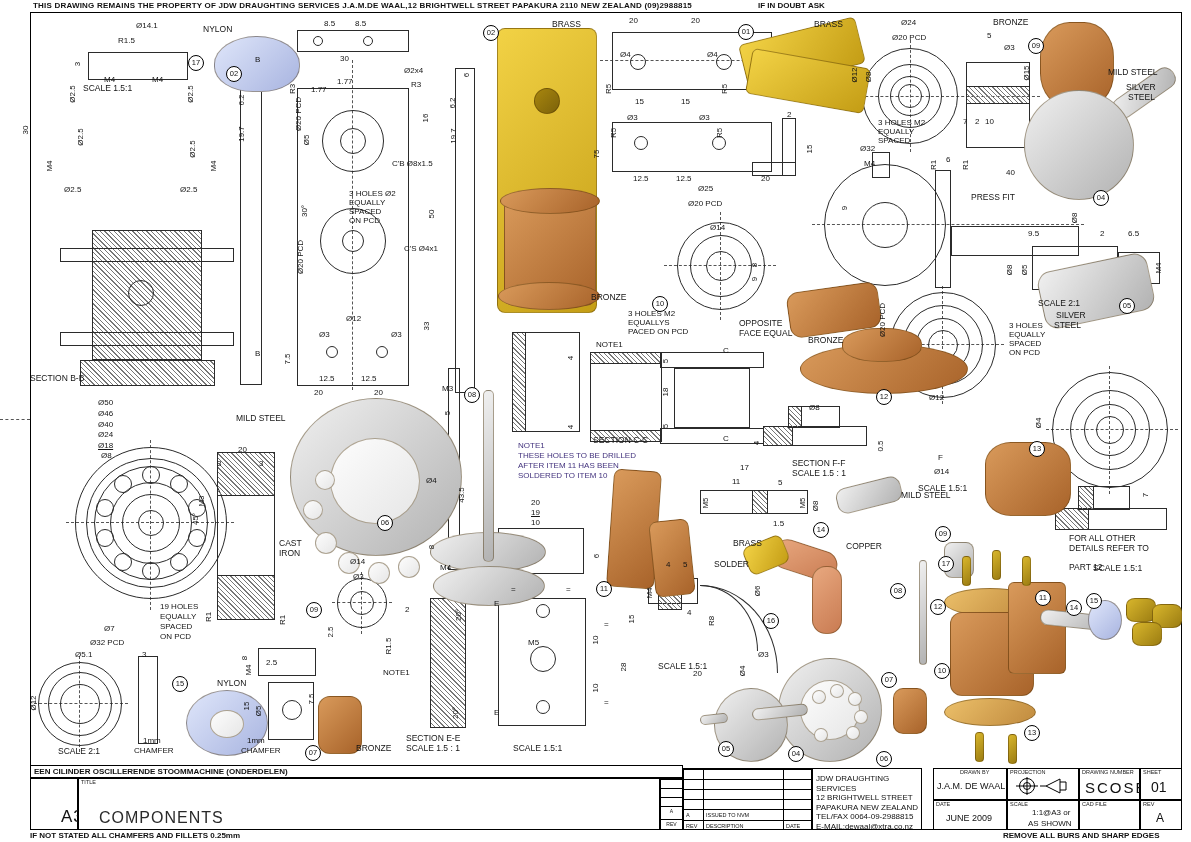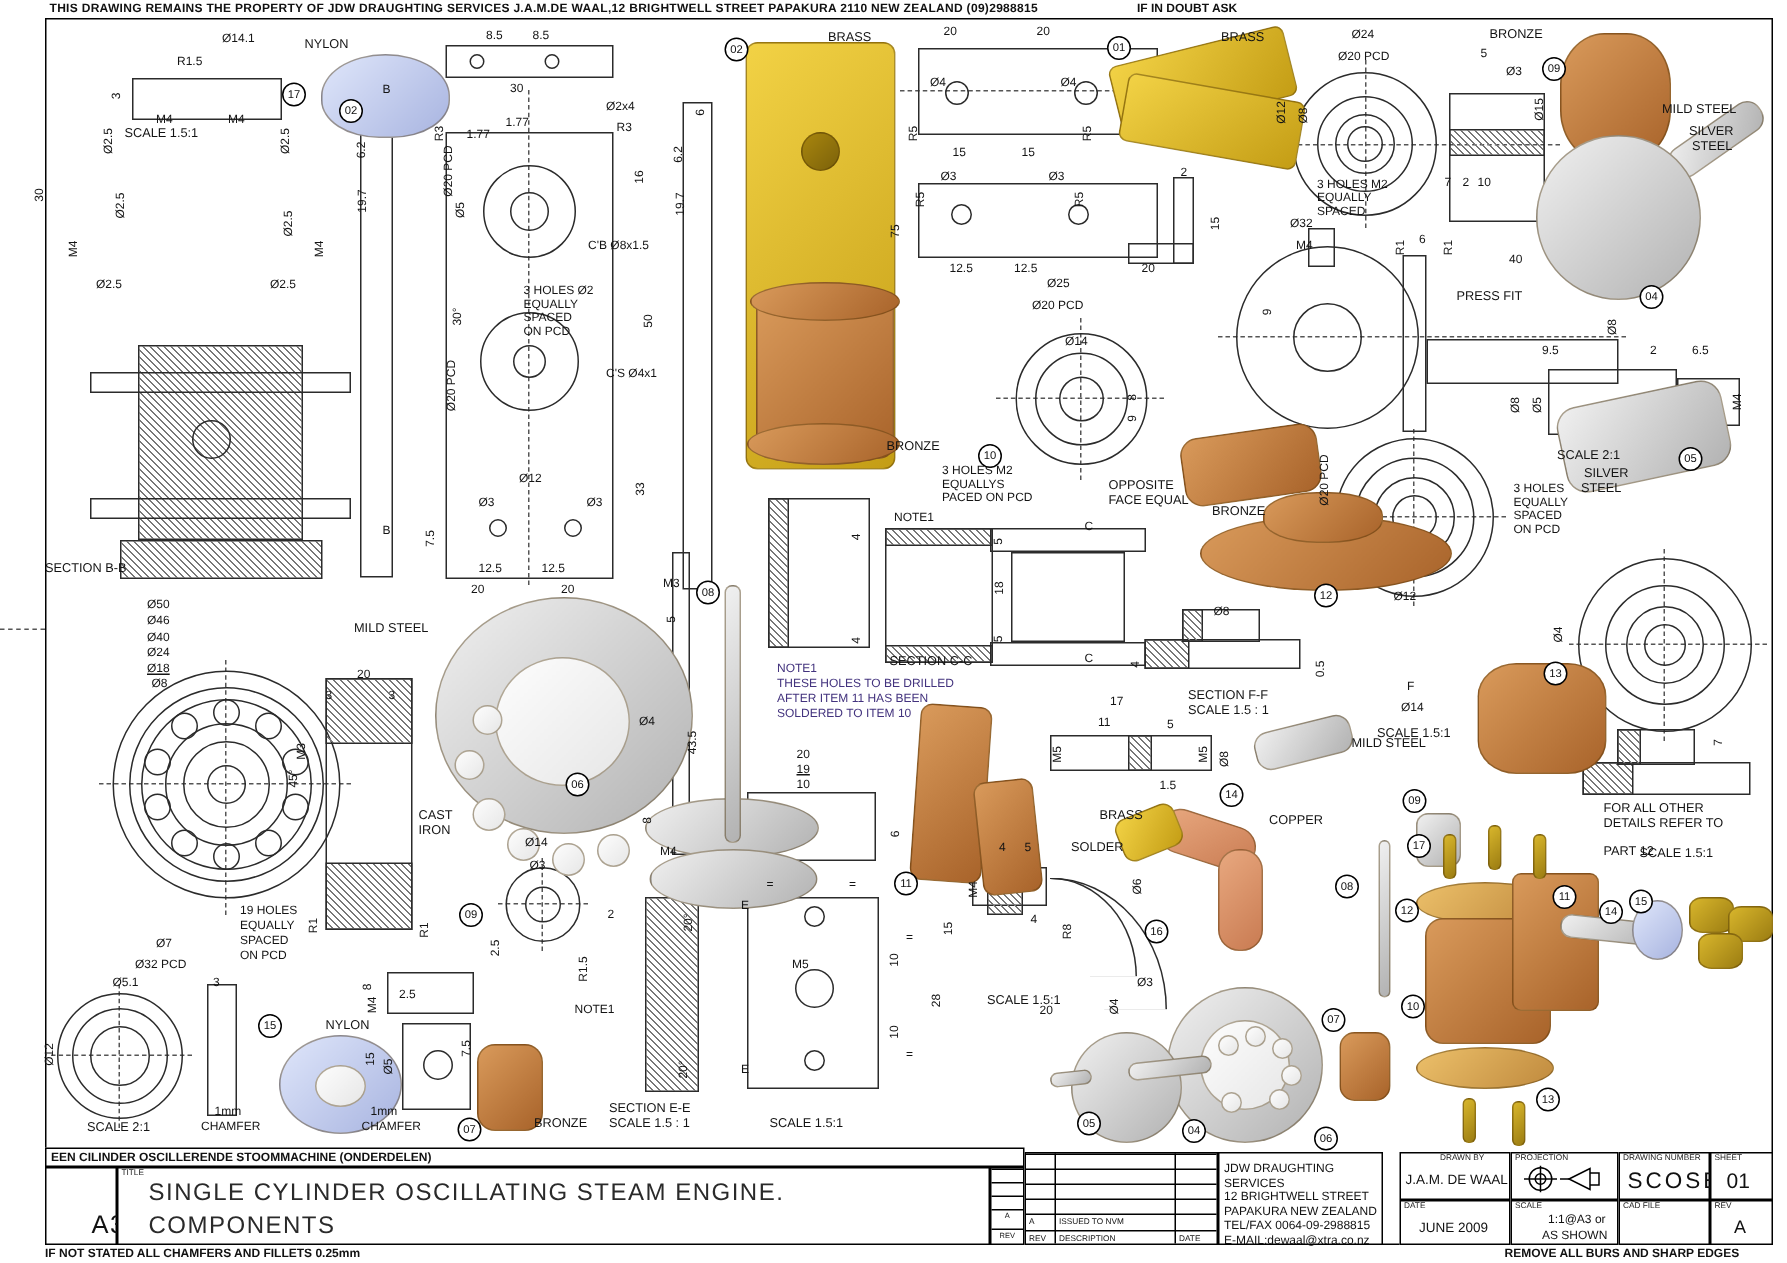--- a/index.html
+++ b/index.html
@@ -253,21 +253,21 @@
     <div class="blob" style="left: 992px; top: 550px; width: 9px; height: 30px; background: linear-gradient(135deg, rgb(216, 182, 44), rgb(156, 125, 18)); border-radius: 4px;"></div>
     <div class="blob" style="left: 1022px; top: 556px; width: 9px; height: 30px; background: linear-gradient(135deg, rgb(216, 182, 44), rgb(156, 125, 18)); border-radius: 4px;"></div>
     <div class="blob" style="left: 975px; top: 732px; width: 9px; height: 30px; background: linear-gradient(135deg, rgb(216, 182, 44), rgb(156, 125, 18)); border-radius: 4px;"></div>
     <div class="blob" style="left: 1008px; top: 734px; width: 9px; height: 30px; background: linear-gradient(135deg, rgb(216, 182, 44), rgb(156, 125, 18)); border-radius: 4px;"></div>
     <div class="blob" style="left: 893px; top: 688px; width: 34px; height: 46px; background: linear-gradient(135deg, rgb(217, 154, 91), rgb(168, 99, 42)); border-radius: 10px;"></div>
     <div class="blob" style="left: 1040px; top: 612px; width: 66px; height: 16px; background: linear-gradient(135deg, rgb(240, 240, 240), rgb(178, 178, 178)); border-radius: 8px; transform: rotate(6deg);"></div>
     <div class="blob" style="left: 1088px; top: 600px; width: 34px; height: 40px; background: linear-gradient(135deg, rgb(223, 230, 250), rgb(168, 180, 224)); border-radius: 50%;"></div>
     <div class="blob" style="left: 1126px; top: 598px; width: 30px; height: 24px; background: linear-gradient(135deg, rgb(216, 182, 44), rgb(156, 125, 18)); border-radius: 30%;"></div>
     <div class="blob" style="left: 1152px; top: 604px; width: 30px; height: 24px; background: linear-gradient(135deg, rgb(216, 182, 44), rgb(156, 125, 18)); border-radius: 30%;"></div>
     <div class="blob" style="left: 1132px; top: 622px; width: 30px; height: 24px; background: linear-gradient(135deg, rgb(216, 182, 44), rgb(156, 125, 18)); border-radius: 30%;"></div>
-    <div class="lbl" style="left: 148px; top: 22px;">Ø14.1</div>
+    <div class="lbl" style="left: 136px; top: 22px;">Ø14.1</div>
     <div class="lbl" style="left: 118px; top: 37px;">R1.5</div>
     <div class="lbl rot" style="left: 76px; top: 60px;">3</div>
     <div class="lbl m" style="left: 83px; top: 84px;">SCALE 1.5:1</div>
     <div class="lbl m" style="left: 203px; top: 25px;">NYLON</div>
     <div class="lbl" style="left: 104px; top: 76px;">M4</div>
     <div class="lbl" style="left: 152px; top: 76px;">M4</div>
     <div class="lbl rot" style="left: 64px; top: 90px;">Ø2.5</div>
     <div class="lbl rot" style="left: 182px; top: 90px;">Ø2.5</div>
     <div class="lbl rot" style="left: 22px; top: 126px;">30</div>
     <div class="lbl rot" style="left: 72px; top: 133px;">Ø2.5</div>
@@ -538,21 +538,20 @@
   </div>
 
 <div class="tb" id="subtitle-bar">EEN CILINDER OSCILLERENDE STOOMMACHINE (ONDERDELEN)</div>
 
 <div class="tb" id="size-box">
   <span>A3</span>
 </div>
 
 <div class="tb" id="title-area">
   <div class="cap">TITLE</div>
-  <div id="title-line1">SINGLE CYLINDER OSCILLATING STEAM ENGINE.</div>
   <div id="title-line2">COMPONENTS</div>
 </div>
 
 <div class="tb" id="mini-col">
   <div class="mini-row" style="top:0;height:9px;"></div>
   <div class="mini-row" style="top:9px;height:9px;"></div>
   <div class="mini-row" style="top:18px;height:9px;"></div>
   <div class="mini-row" style="top:27px;height:13px;">A</div>
   <div class="mini-row" style="top:40px;height:12px;">REV</div>
 </div>

